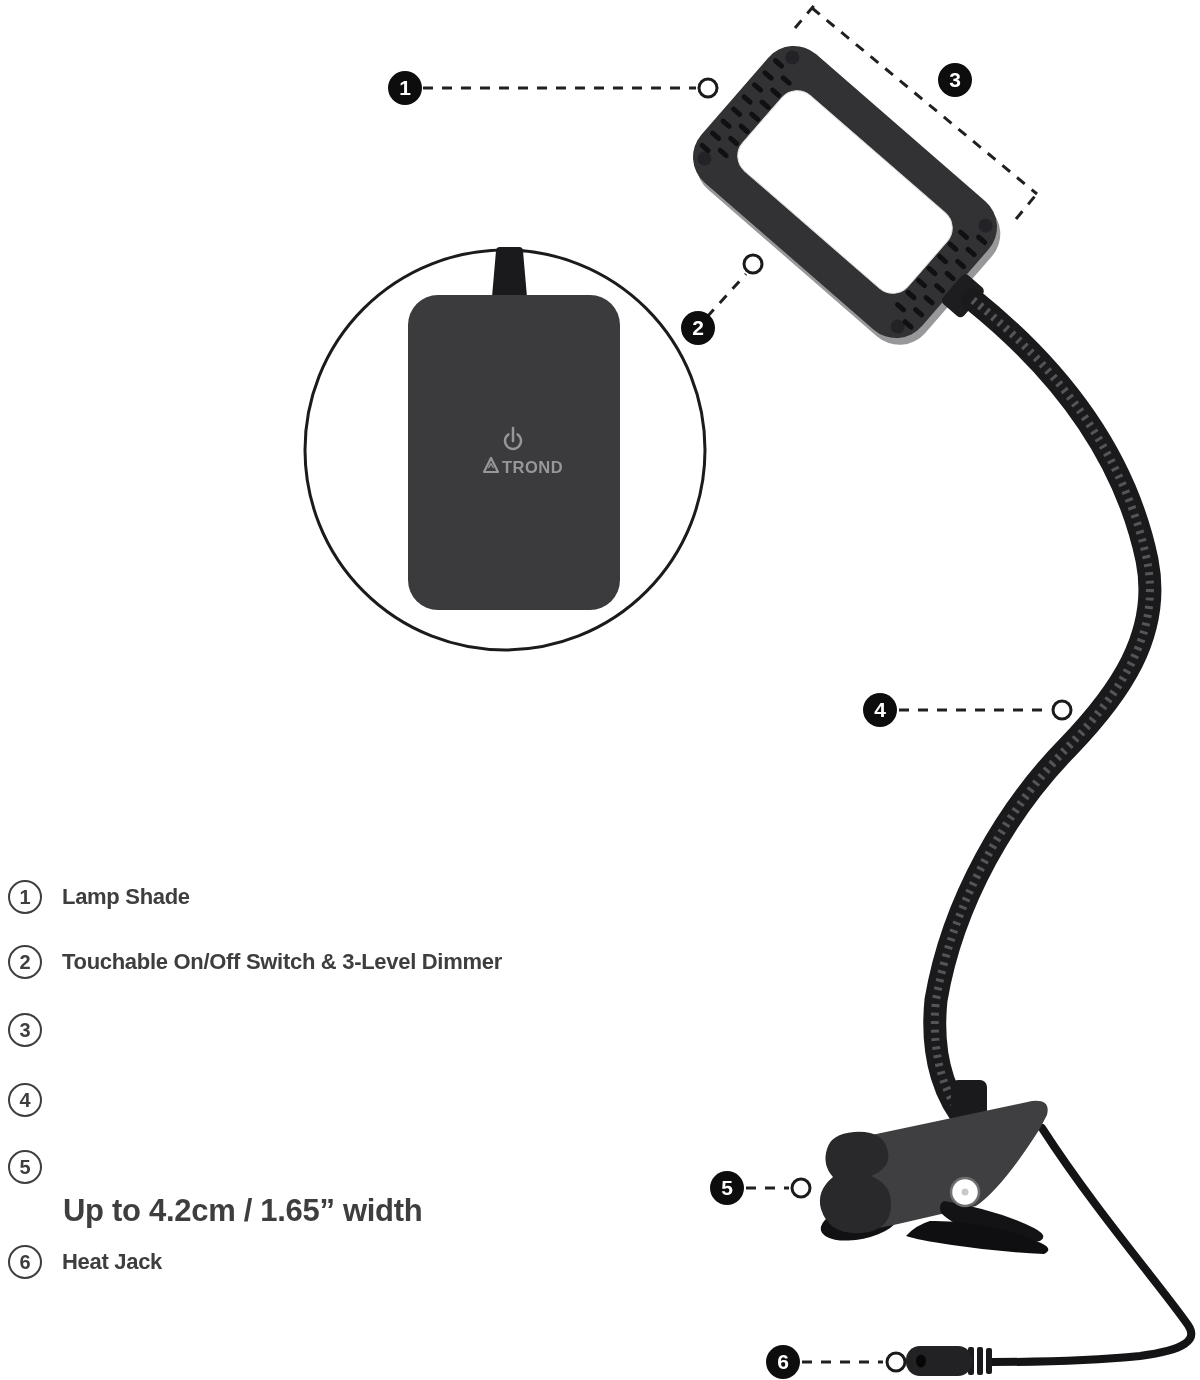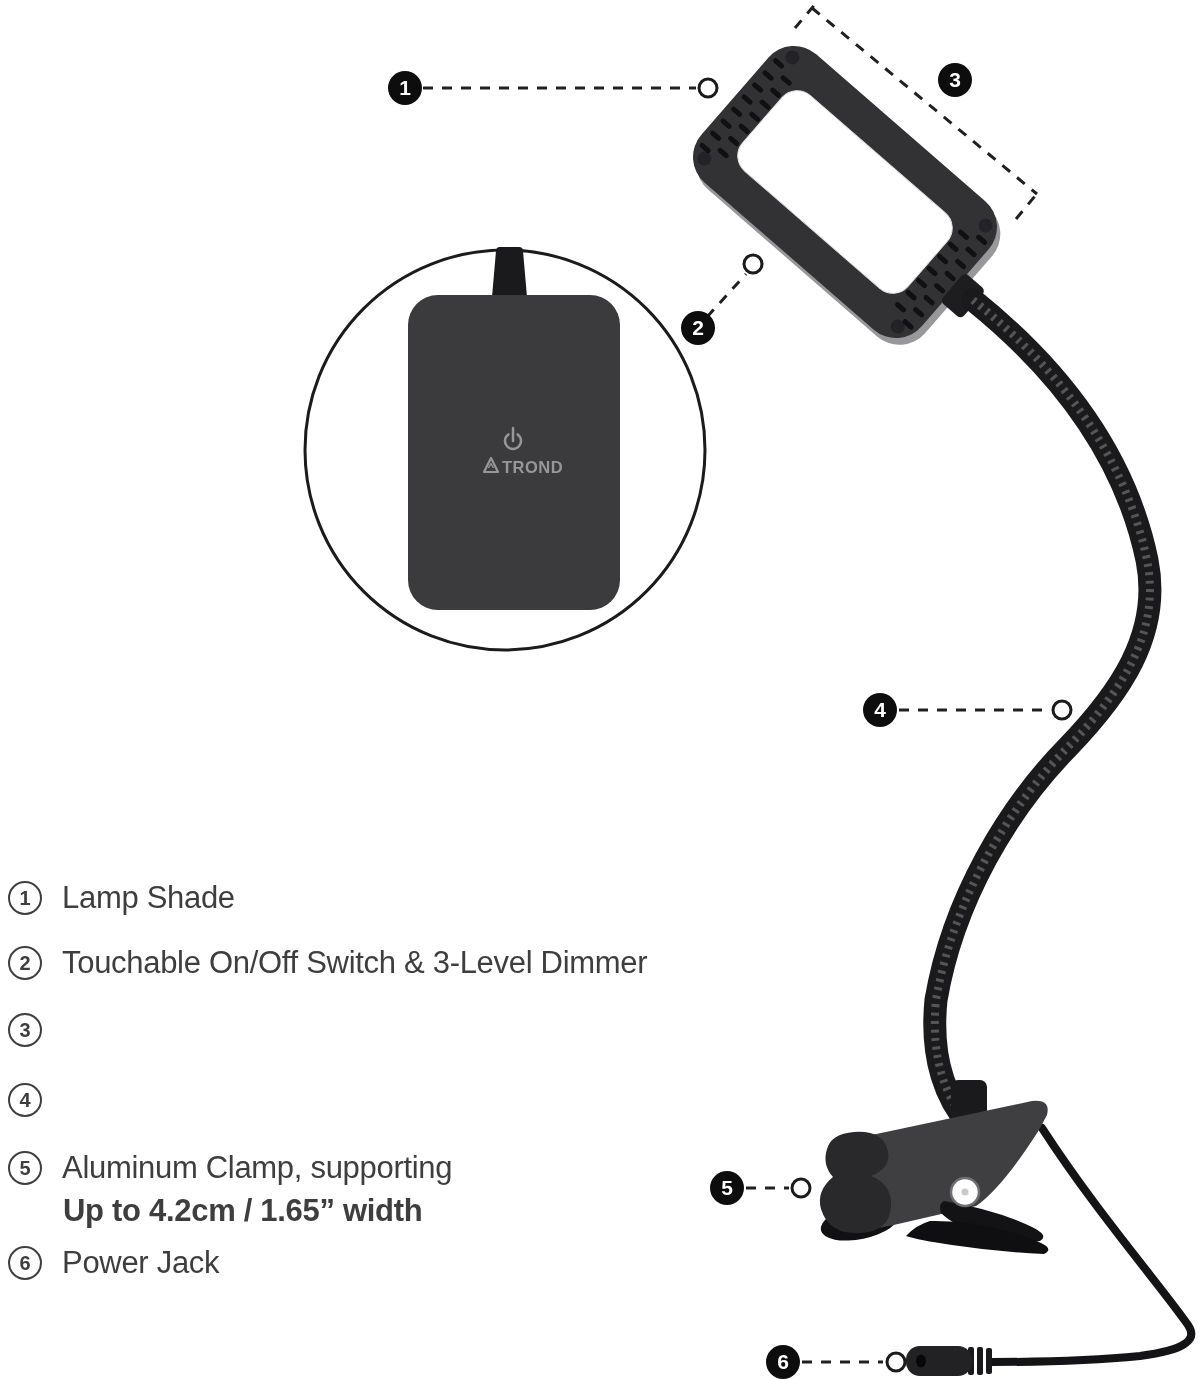--- a/index.html
+++ b/index.html
@@ -31,21 +31,21 @@
   }
   .num-circle{
     flex:0 0 auto;
     width:30px;height:30px;
     border:2.5px solid #3e3e3e;
     border-radius:50%;
     display:flex;align-items:center;justify-content:center;
     font-size:20px;font-weight:700;color:#3e3e3e;
   }
   .legend-label{
-    font-size:31px;font-weight:400;color:#3e3e3e;
+    font-size:22px;font-weight:700;color:#3e3e3e;
     letter-spacing:-0.3px;
   }
   .legend-line2{
     position:absolute;left:55px;
     font-size:31px;font-weight:700;color:#3e3e3e;
     letter-spacing:-0.3px;white-space:nowrap;
   }
 </style>
 </head>
 <body>
@@ -197,22 +197,21 @@
       <span class="legend-label">Touchable On/Off Switch &amp; 3-Level Dimmer</span>
     </div>
     <div class="legend-row" style="top:141px;">
       <span class="num-circle">3</span>
     </div>
     <div class="legend-row" style="top:211px;">
       <span class="num-circle">4</span>
     </div>
     <div class="legend-row" style="top:278px;">
       <span class="num-circle">5</span>
-      <span class="legend-label">Aluminum Clamp, supporting</span>
     </div>
     <div class="legend-line2" style="top:321px;">Up to 4.2cm / 1.65” width</div>
     <div class="legend-row" style="top:373px;">
       <span class="num-circle">6</span>
-      <span class="legend-label">Power Jack</span>
+      <span class="legend-label">Heat Jack</span>
     </div>
   </div>
 
 </div>
 
 </body></html>

